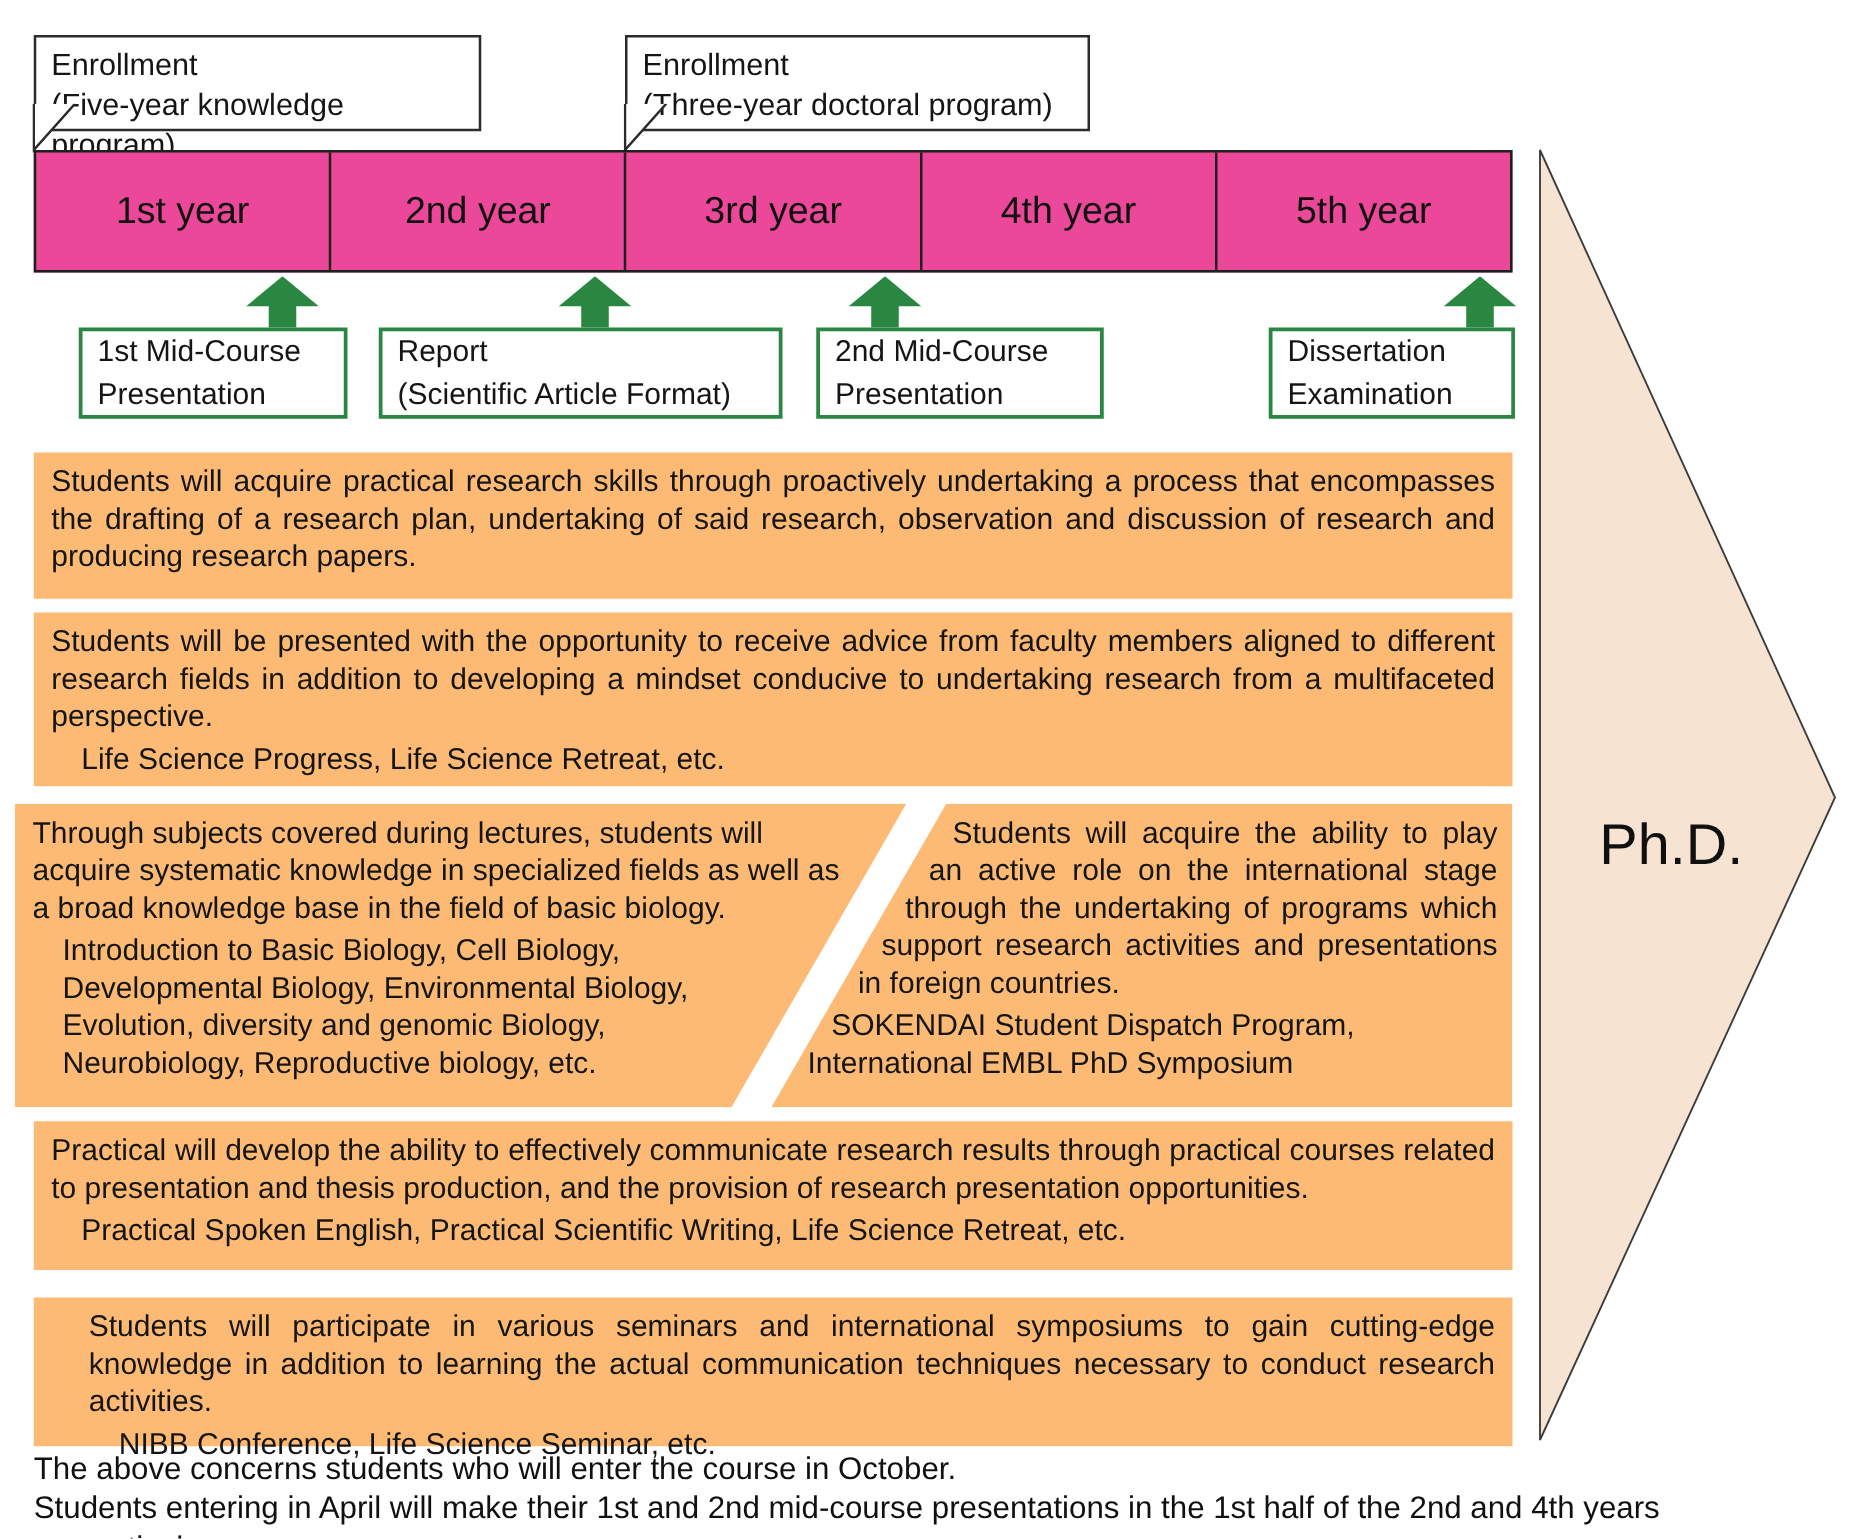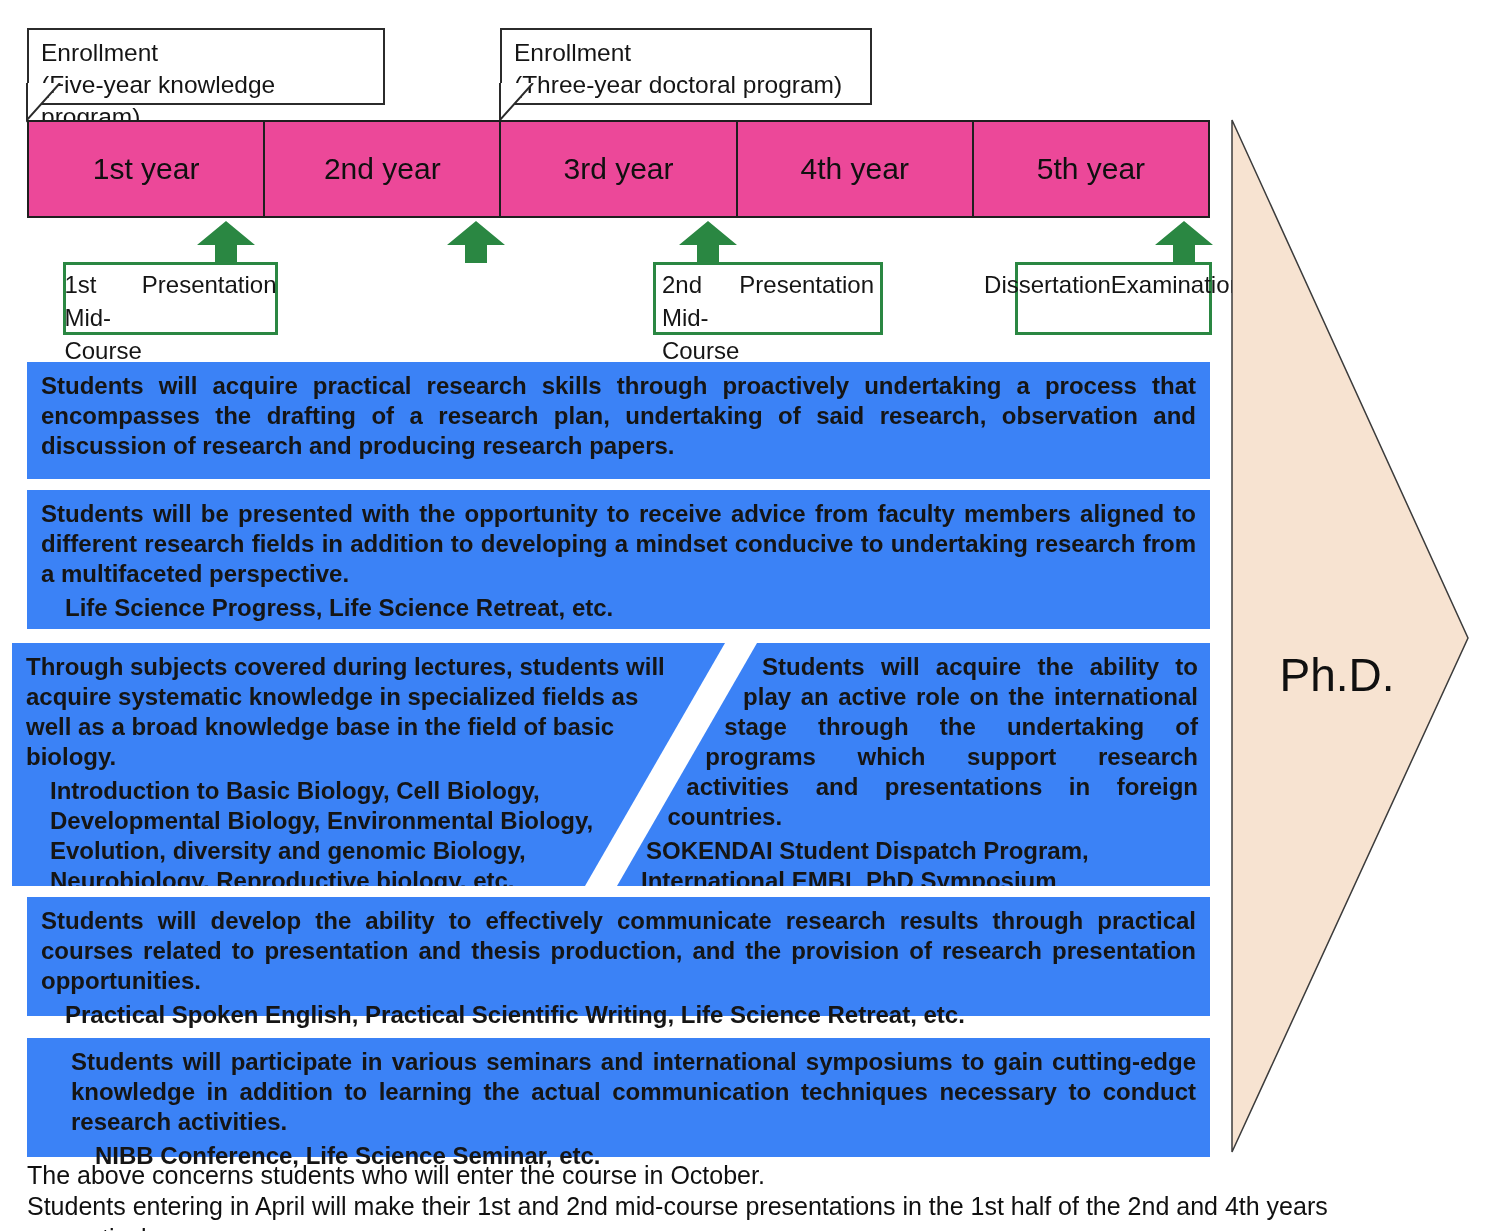--- a/index.html
+++ b/index.html
@@ -29,27 +29,27 @@
   
   .up-arrow {
     width:58px; height:42px; background:#2a8742;
     clip-path: polygon(50% 0, 100% 57%, 69% 57%, 69% 100%, 31% 100%, 31% 57%, 0 57%);
   }
 
   
   .milestone {
     background:#fff; border:3px solid #2a8742; box-sizing:border-box;
     font-size:24px; line-height:1.38; padding:3px 12px; display:flex;
-    flex-direction:row; justify-content:center;
+    flex-direction:column; justify-content:center;
   }
 
   
   .block {
-    background:#3b82f6; box-sizing:border-box; font-size:24px;
-    line-height:1.25; color:#151515; padding:9px 14px;font-weight:bold;
+    background:#fdba74; box-sizing:border-box; font-size:24px;
+    line-height:1.25; color:#151515; padding:9px 14px;
   }
   .block p { margin:0; text-align:justify; }
   .block .examples { margin:4px 0 0 24px; text-align:left; }
   .block .examples div { margin:0; }
 
   .lectures-clip { clip-path: polygon(0 0, 100% 0, calc(100% - 140px) 100%, 0 100%); }
   .lectures-cut  { float:right; width:141px; height:228px;
                    shape-outside: polygon(100% 0, 100% 100%, 0 100%); }
   .lectures-list { margin:12px 0 0 22px; }
 
@@ -97,20 +97,24 @@
 
   <div class="abs up-arrow" style="left:197px; top:221px;"></div>
   <div class="abs up-arrow" style="left:447px; top:221px;"></div>
   <div class="abs up-arrow" style="left:679px; top:221px;"></div>
   <div class="abs up-arrow" style="left:1155px; top:221px;"></div>
 
   <div class="abs milestone" style="left:63px; top:262px; width:215px; height:73px;">
     <div>1st Mid-Course</div>
     <div>Presentation</div>
   </div>
+  <div class="abs milestone" style="left:303px; top:262px; width:323px; height:73px;">
+    <div>Report</div>
+    <div>(Scientific Article Format)</div>
+  </div>
   <div class="abs milestone" style="left:653px; top:262px; width:230px; height:73px;">
     <div>2nd Mid-Course</div>
     <div>Presentation</div>
   </div>
   <div class="abs milestone" style="left:1015px; top:262px; width:197px; height:73px;">
     <div>Dissertation</div>
     <div>Examination</div>
   </div>
 
   <div class="abs block" style="left:27px; top:362px; width:1183px; height:117px;">
@@ -136,21 +140,21 @@
   <div class="abs block intl-clip" style="left:617px; top:643px; width:593px; height:243px; padding-left:0; padding-right:12px;">
     <div class="intl-cut"></div>
     <p>Students will acquire the ability to play an active role on the international stage through the undertaking of programs which support research activities and presentations in foreign countries.</p>
     <div class="examples intl-examples">
       <div>SOKENDAI Student Dispatch Program,</div>
       <div>International EMBL PhD Symposium</div>
     </div>
   </div>
 
   <div class="abs block" style="left:27px; top:897px; width:1183px; height:119px;">
-    <p>Students will develop the ability to effectively communicate research results through practical courses relat­ed to presentation and thesis production, and the provision of research presentation opportunities.</p>
+    <p>Practical will develop the ability to effectively communicate research results through practical courses relat­ed to presentation and thesis production, and the provision of research presentation opportunities.</p>
     <div class="examples">Practical Spoken English, Practical Scientific Writing, Life Science Retreat, etc.</div>
   </div>
 
   <div class="abs block" style="left:27px; top:1038px; width:1183px; height:119px;padding-left:44px;">
     <p>Students will participate in various seminars and international symposiums to gain cutting-edge knowledge in addition to learning the actual communication techniques necessary to conduct research activities.</p>
     <div class="examples">NIBB Conference, Life Science Seminar, etc.</div>
   </div>
 
   <svg class="abs" style="left:1230px; top:118px;" width="240" height="1036" viewBox="0 0 240 1036">
     <polygon points="2,2 238,520 2,1034" fill="#f7e3d1" stroke="#3c3c3c" stroke-width="1.5"></polygon>

